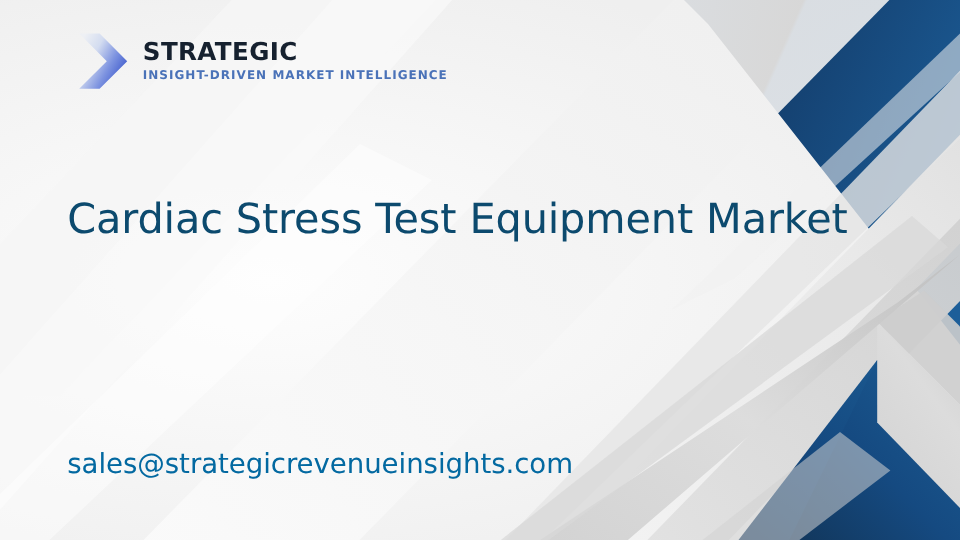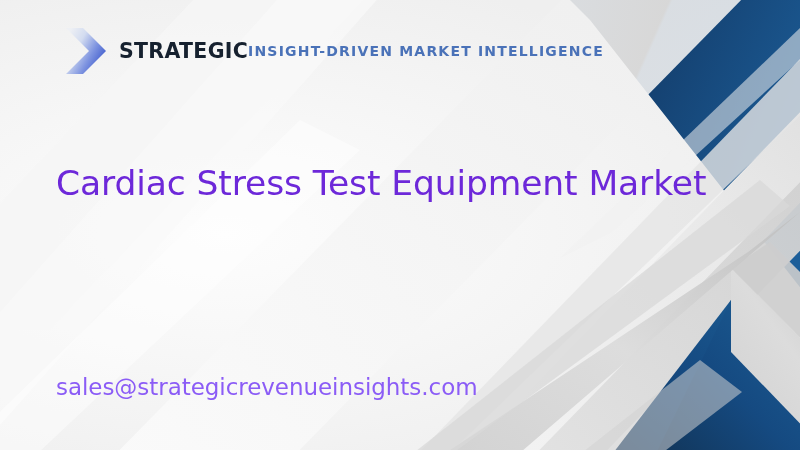--- a/index.html
+++ b/index.html
@@ -48,68 +48,68 @@
     gap: 11px;
   }
   .logo-mark {
     width: 44px;
     height: 50px;
     flex: none;
     display: block;
   }
   .logo-text {
     display: flex;
-    flex-direction: row;
+    flex-direction: column;
     justify-content: center;
   }
   .logo-line1,
   .logo-line2 {
     font-family: "DejaVu Sans", "Liberation Sans", sans-serif;
     font-weight: 700;
     font-size: 20.5px;
     line-height: 21px;
     letter-spacing: 0.015em;
     color: #16212f;
     white-space: nowrap;
   }
   .logo-tagline {
     margin-top: 5px;
     font-family: "DejaVu Sans", "Liberation Sans", sans-serif;
     font-weight: 700;
-    font-size: 14px;
+    font-size: 10px;
     line-height: 10px;
     letter-spacing: 0.085em;
     color: #4a72b8;
     white-space: nowrap;
   }
 
   
   .title {
     position: absolute;
     left: 56px;
     top: 161px;
     width: 660px;
     font-family: "DejaVu Sans", "Liberation Sans", sans-serif;
     font-weight: 400;
     font-size: 34.5px;
     line-height: 44px;
     letter-spacing: -0.003em;
-    color: #6d28d9;
+    color: #0c4a6e;
     white-space: nowrap;
   }
   .email {
     position: absolute;
     left: 56px;
     top: 371px;
     font-family: "DejaVu Sans", "Liberation Sans", sans-serif;
     font-weight: 400;
     font-size: 23px;
     line-height: 32px;
     letter-spacing: -0.002em;
-    color: #8b5cf6;
+    color: #0369a1;
     white-space: nowrap;
   }
 </style>
 </head>
 <body>
 
 <div id="slide">
 
   <div class="bg-layer">
     <div class="bg-base"></div>

